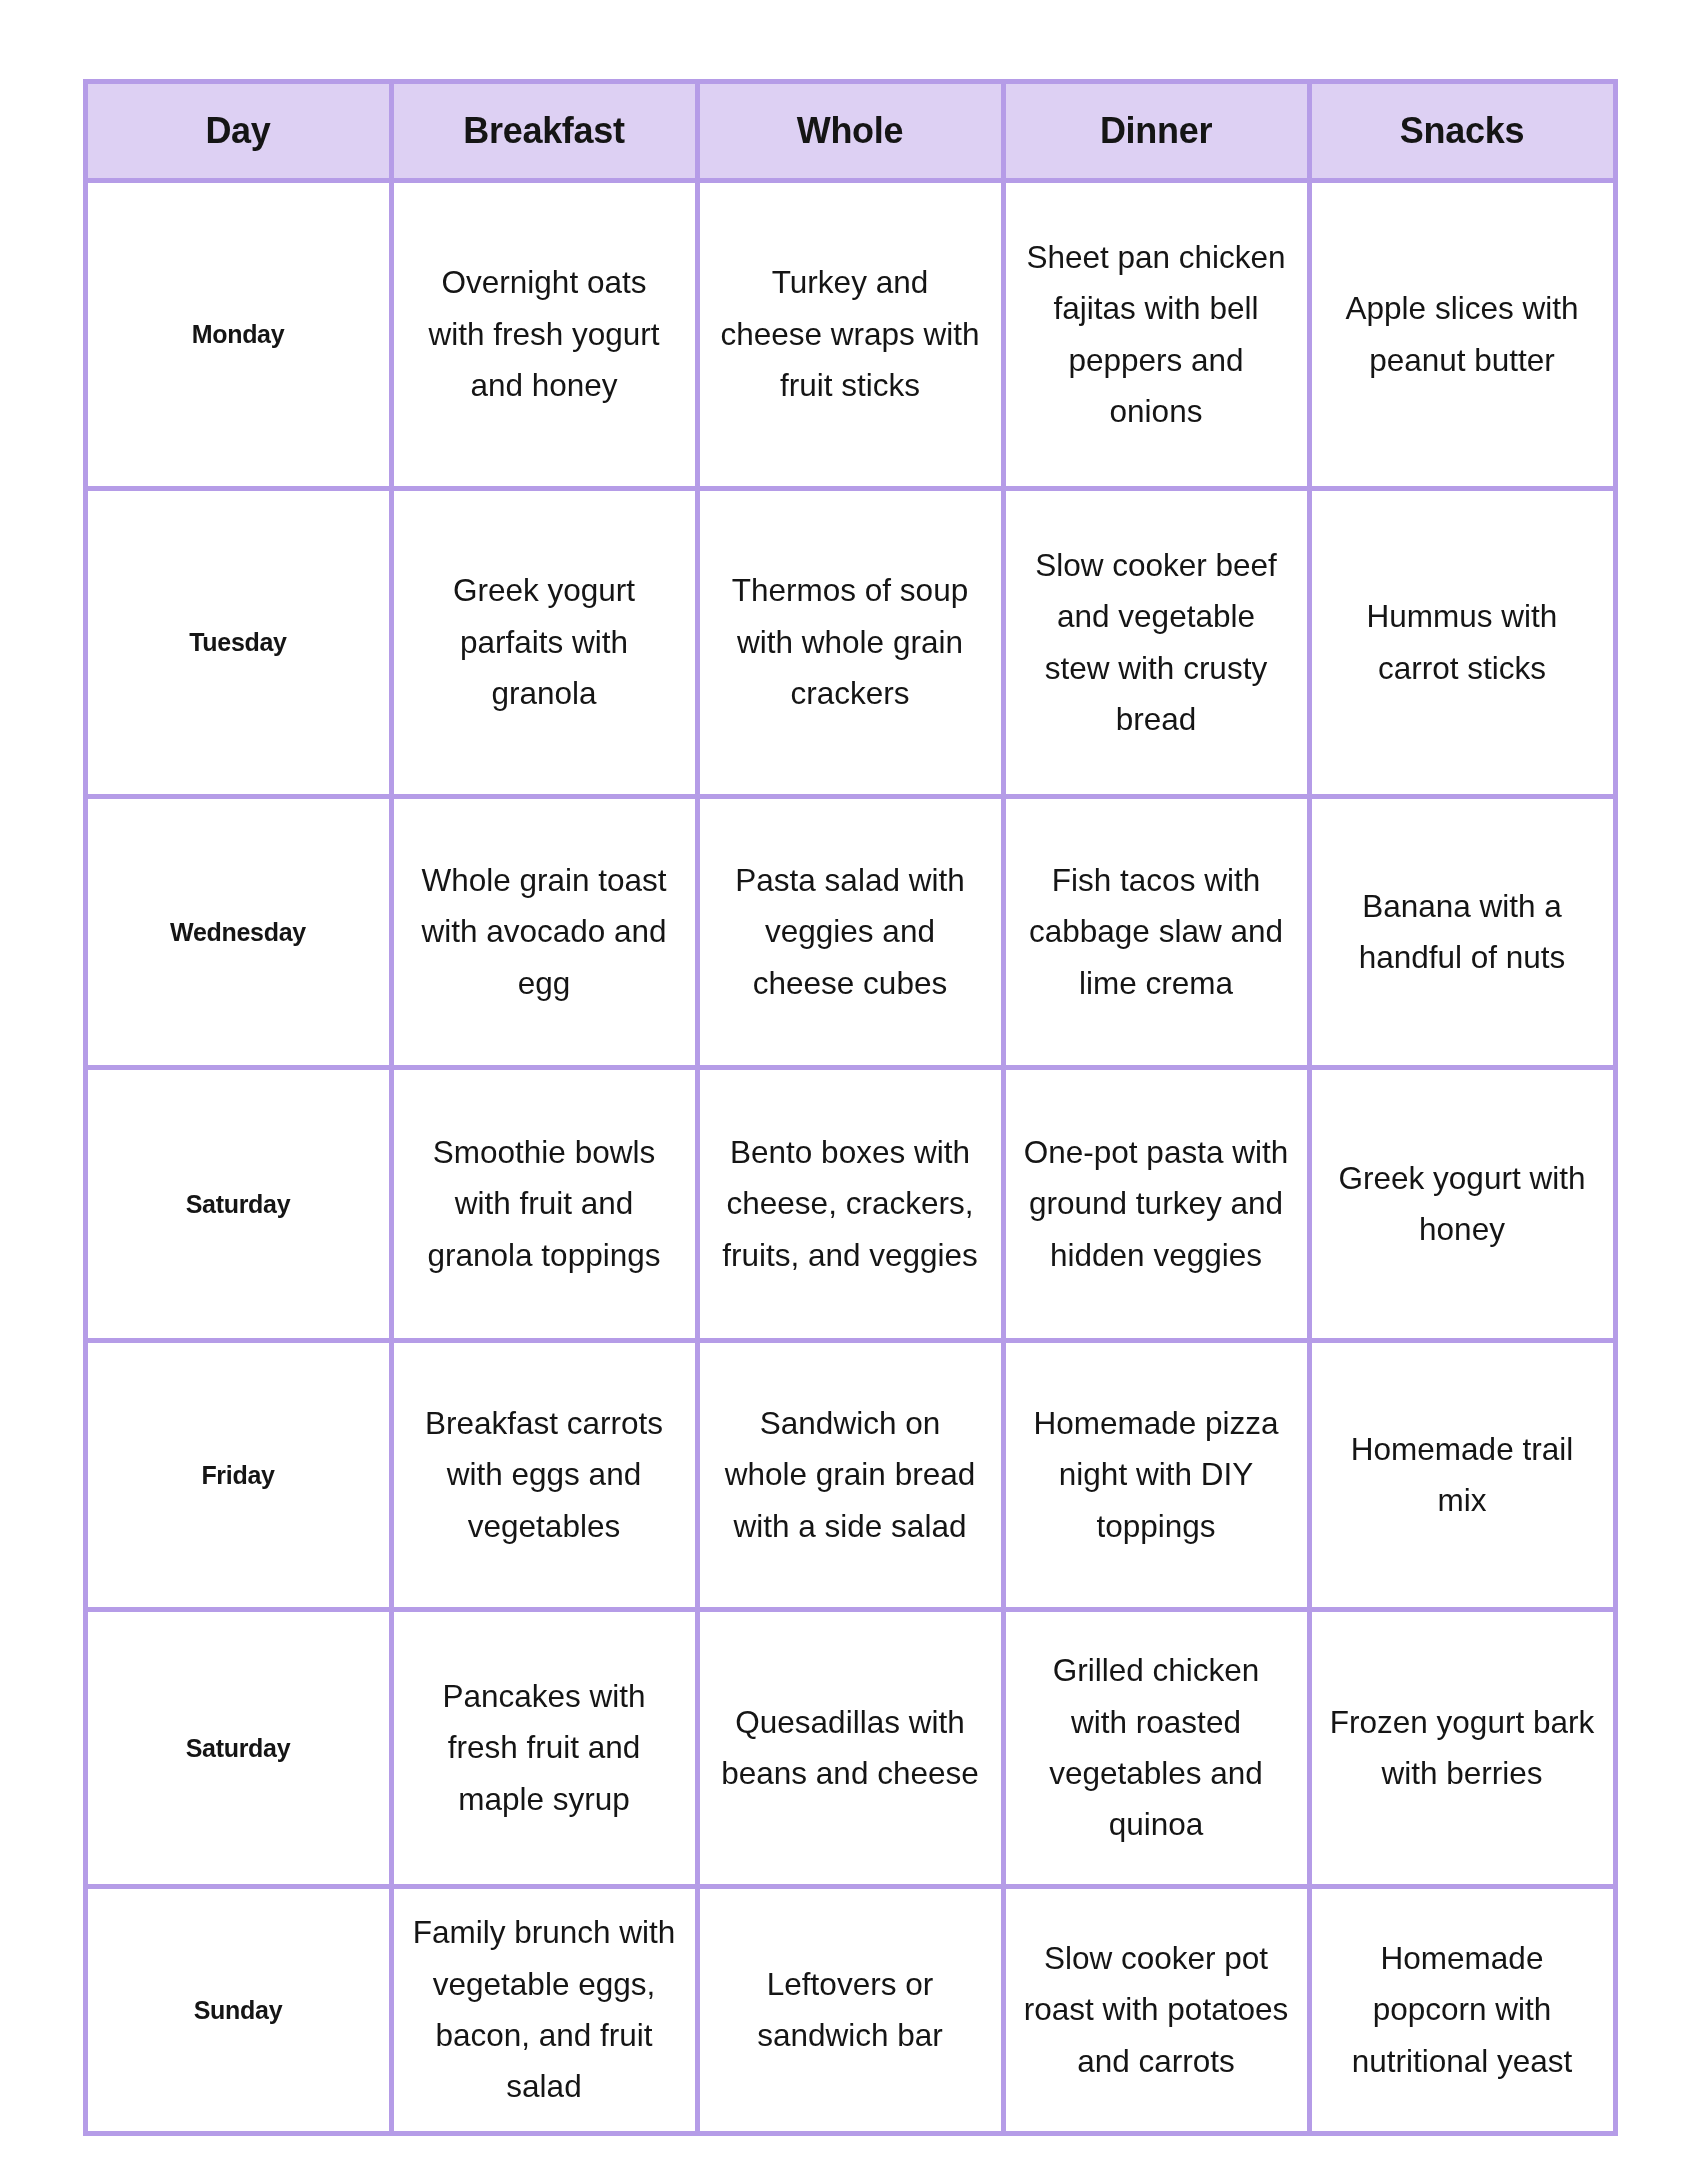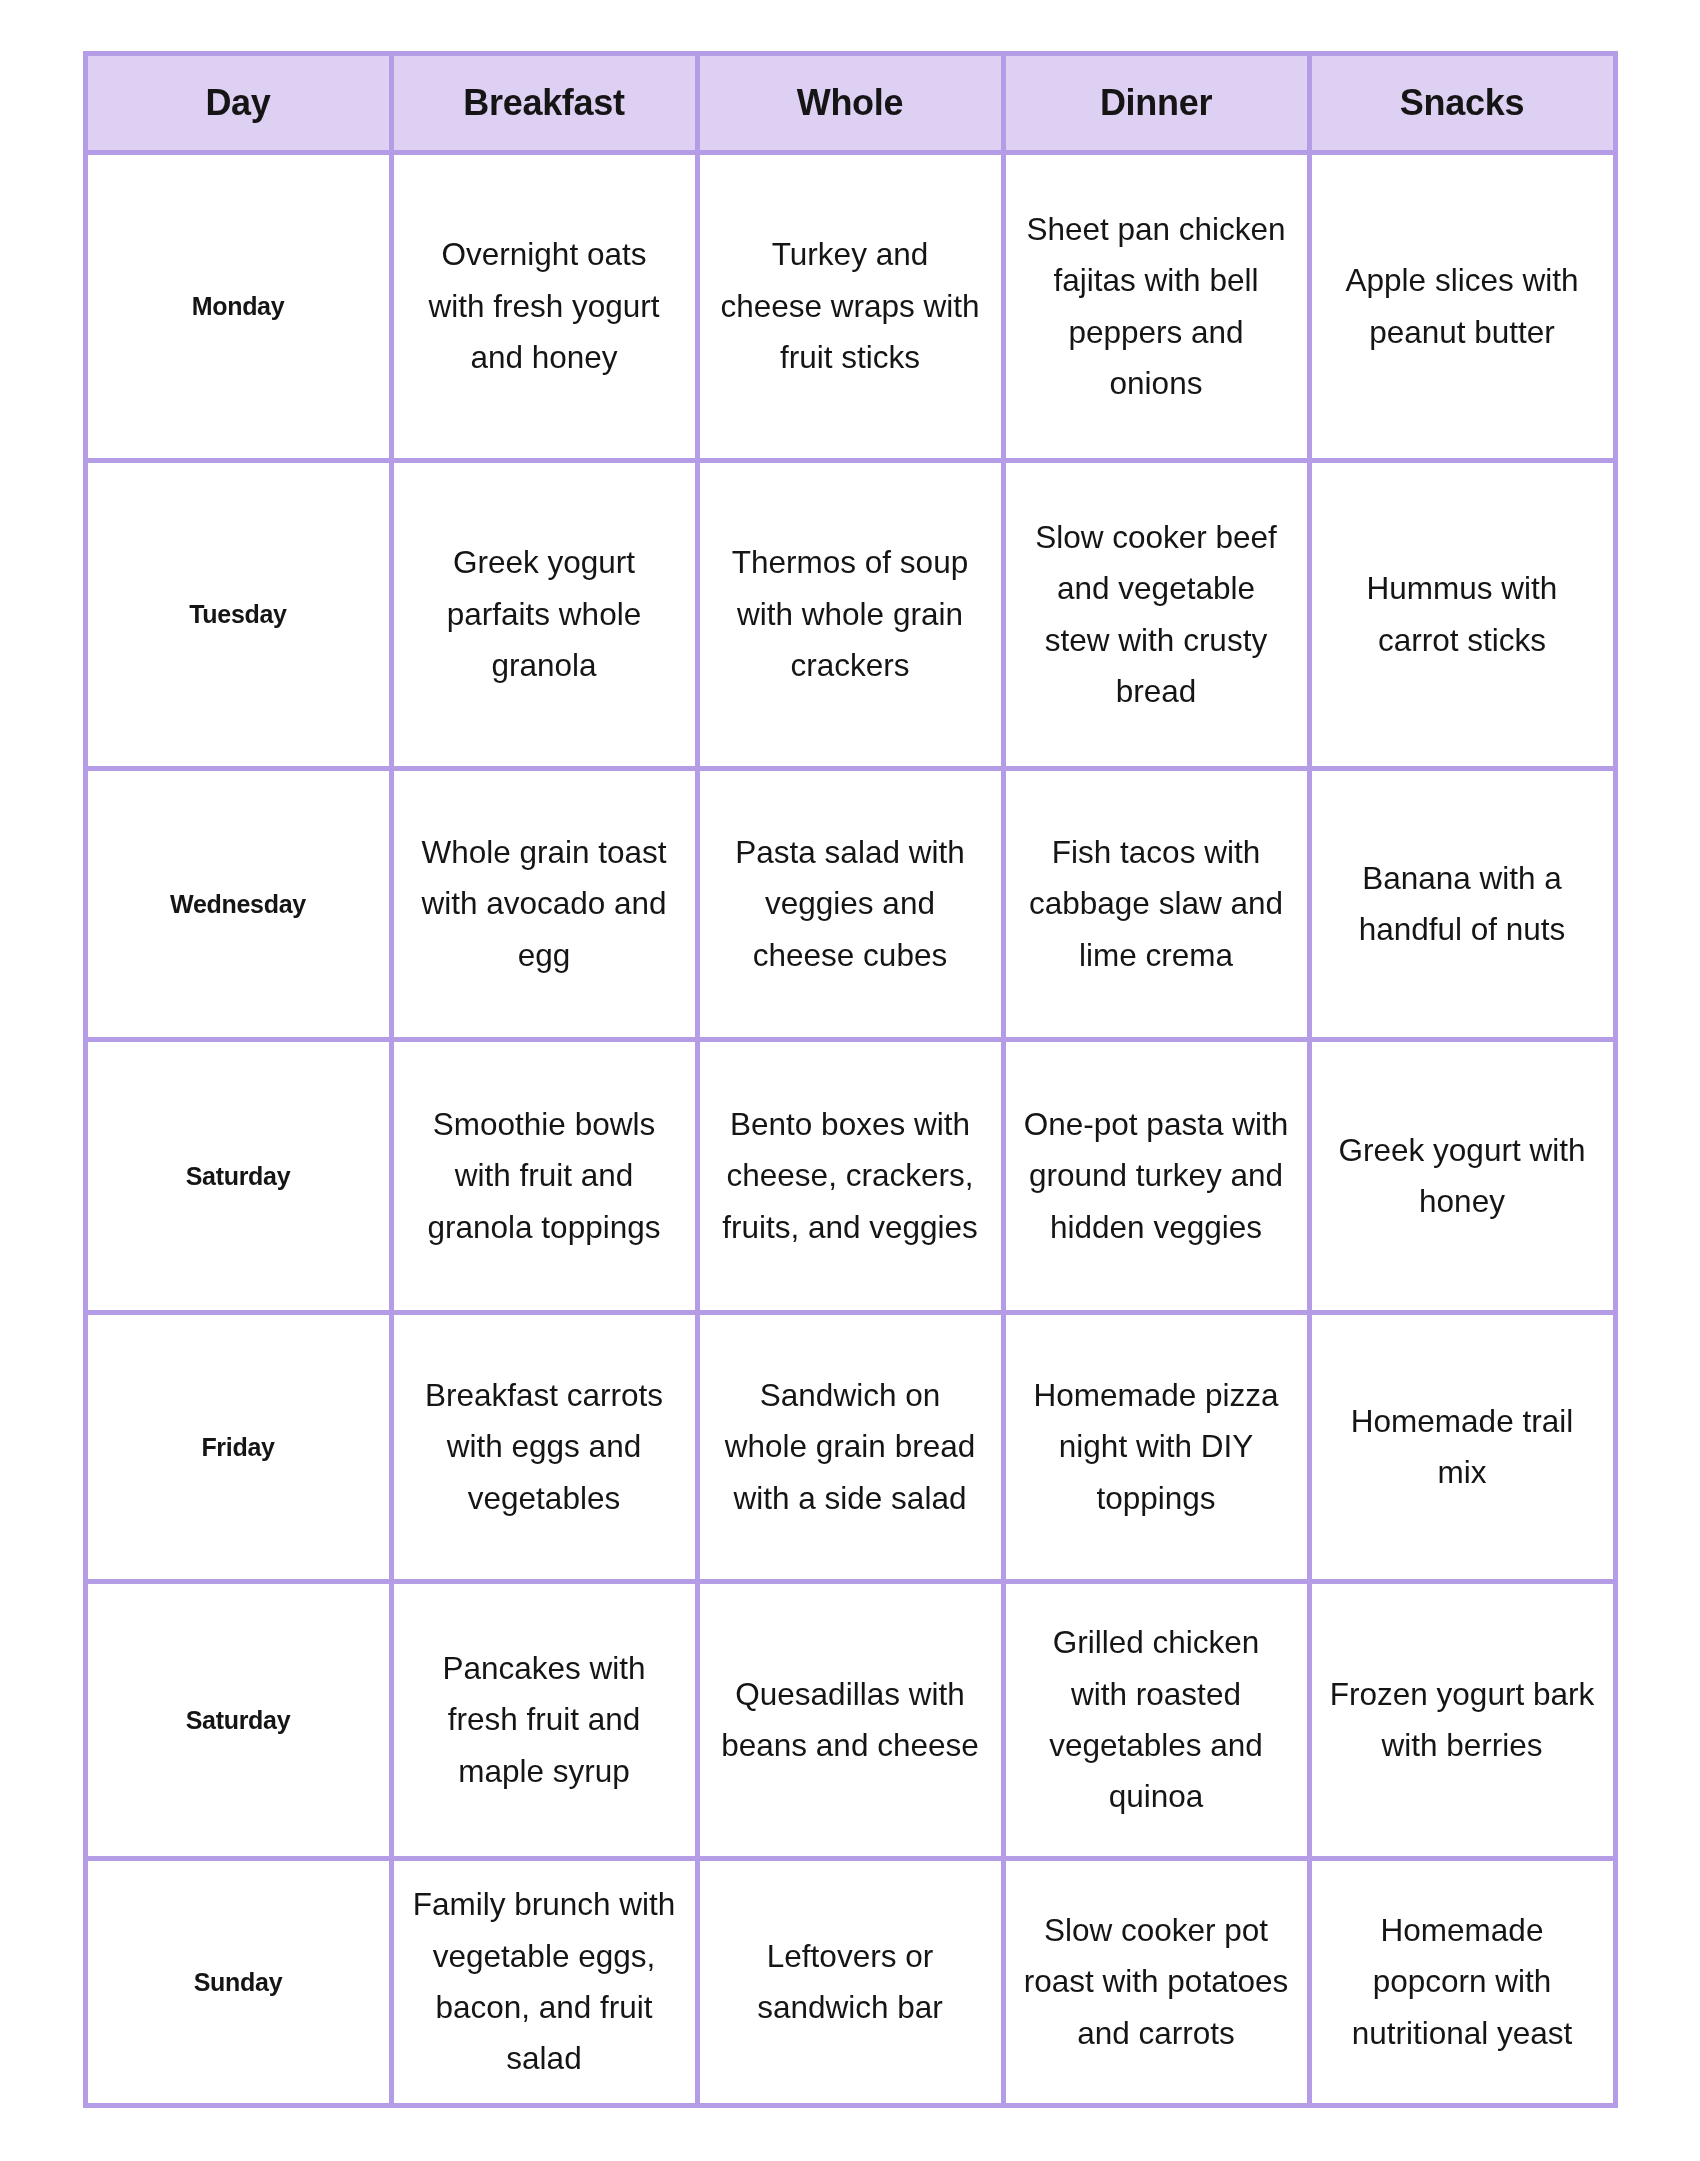--- a/index.html
+++ b/index.html
@@ -12,21 +12,21 @@
   html,body{margin:0;padding:0;}
   body{
     width:1700px;
     height:2161px;
     background:#ffffff;
     font-family:"Liberation Sans", sans-serif;
     color:var(--text);
   }
   table.meal-plan{
     width:1535px;
-    margin:51px auto 0 auto;
+    margin:79px auto 0 auto;
     border-collapse:collapse;
     table-layout:fixed;
   }
   table.meal-plan th,
   table.meal-plan td{
     border:5.5px solid var(--border-purple);
     text-align:center;
     vertical-align:middle;
     padding:11px 18px;
     background:var(--cell-bg);
@@ -72,21 +72,21 @@
   <tbody>
     <tr class="r-monday">
       <td class="day">Monday</td>
       <td>Overnight oats with fresh yogurt and honey</td>
       <td>Turkey and cheese wraps with fruit sticks</td>
       <td>Sheet pan chicken fajitas with bell peppers and onions</td>
       <td>Apple slices with peanut butter</td>
     </tr>
     <tr class="r-tuesday">
       <td class="day">Tuesday</td>
-      <td>Greek yogurt parfaits whole granola</td>
+      <td>Greek yogurt parfaits with granola</td>
       <td>Thermos of soup with whole grain crackers</td>
       <td>Slow cooker beef and vegetable stew with crusty bread</td>
       <td>Hummus with carrot sticks</td>
     </tr>
     <tr class="r-wednesday">
       <td class="day">Wednesday</td>
       <td>Whole grain toast with avocado and egg</td>
       <td>Pasta salad with veggies and cheese cubes</td>
       <td>Fish tacos with cabbage slaw and lime crema</td>
       <td>Banana with a handful of nuts</td>

